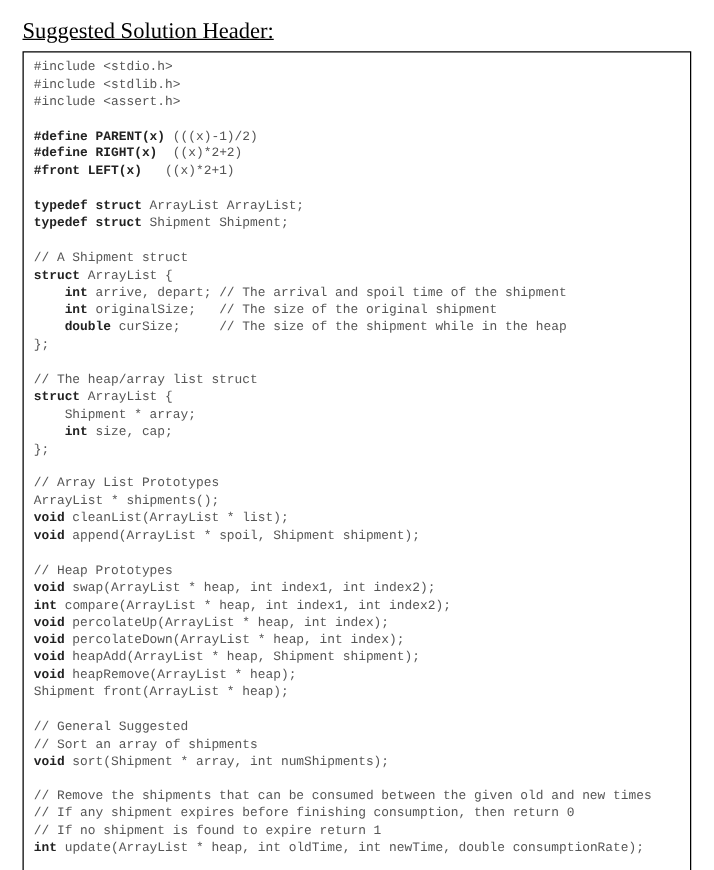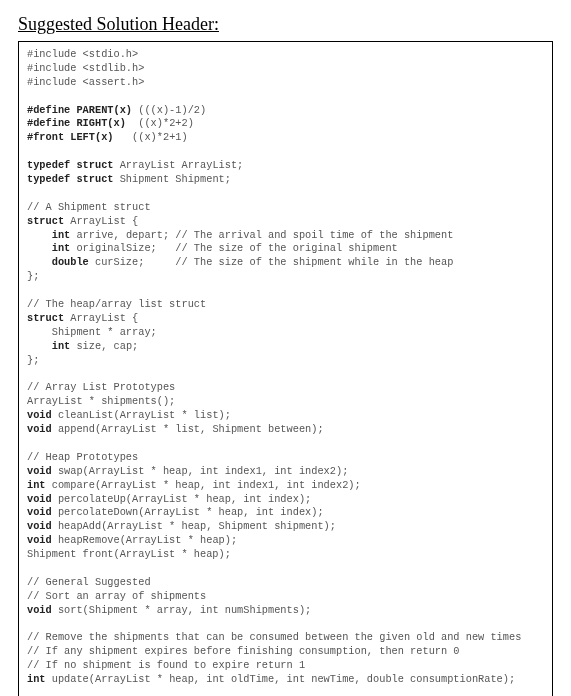--- a/index.html
+++ b/index.html
@@ -61,21 +61,21 @@
 <span></span>
 <span>// The heap/array list struct</span>
 <span class="kw">struct</span><span> ArrayList {</span>
 <span>    Shipment * array;</span>
 <span class="kw">    int</span><span> size, cap;</span>
 <span>};</span>
 <span></span>
 <span>// Array List Prototypes</span>
 <span>ArrayList * shipments();</span>
 <span class="kw">void</span><span> cleanList(ArrayList * list);</span>
-<span class="kw">void</span><span> append(ArrayList * list, Shipment between);</span>
+<span class="kw">void</span><span> append(ArrayList * spoil, Shipment shipment);</span>
 <span></span>
 <span>// Heap Prototypes</span>
 <span class="kw">void</span><span> swap(ArrayList * heap, int index1, int index2);</span>
 <span class="kw">int</span><span> compare(ArrayList * heap, int index1, int index2);</span>
 <span class="kw">void</span><span> percolateUp(ArrayList * heap, int index);</span>
 <span class="kw">void</span><span> percolateDown(ArrayList * heap, int index);</span>
 <span class="kw">void</span><span> heapAdd(ArrayList * heap, Shipment shipment);</span>
 <span class="kw">void</span><span> heapRemove(ArrayList * heap);</span>
 <span>Shipment front(ArrayList * heap);</span>
 <span></span>

